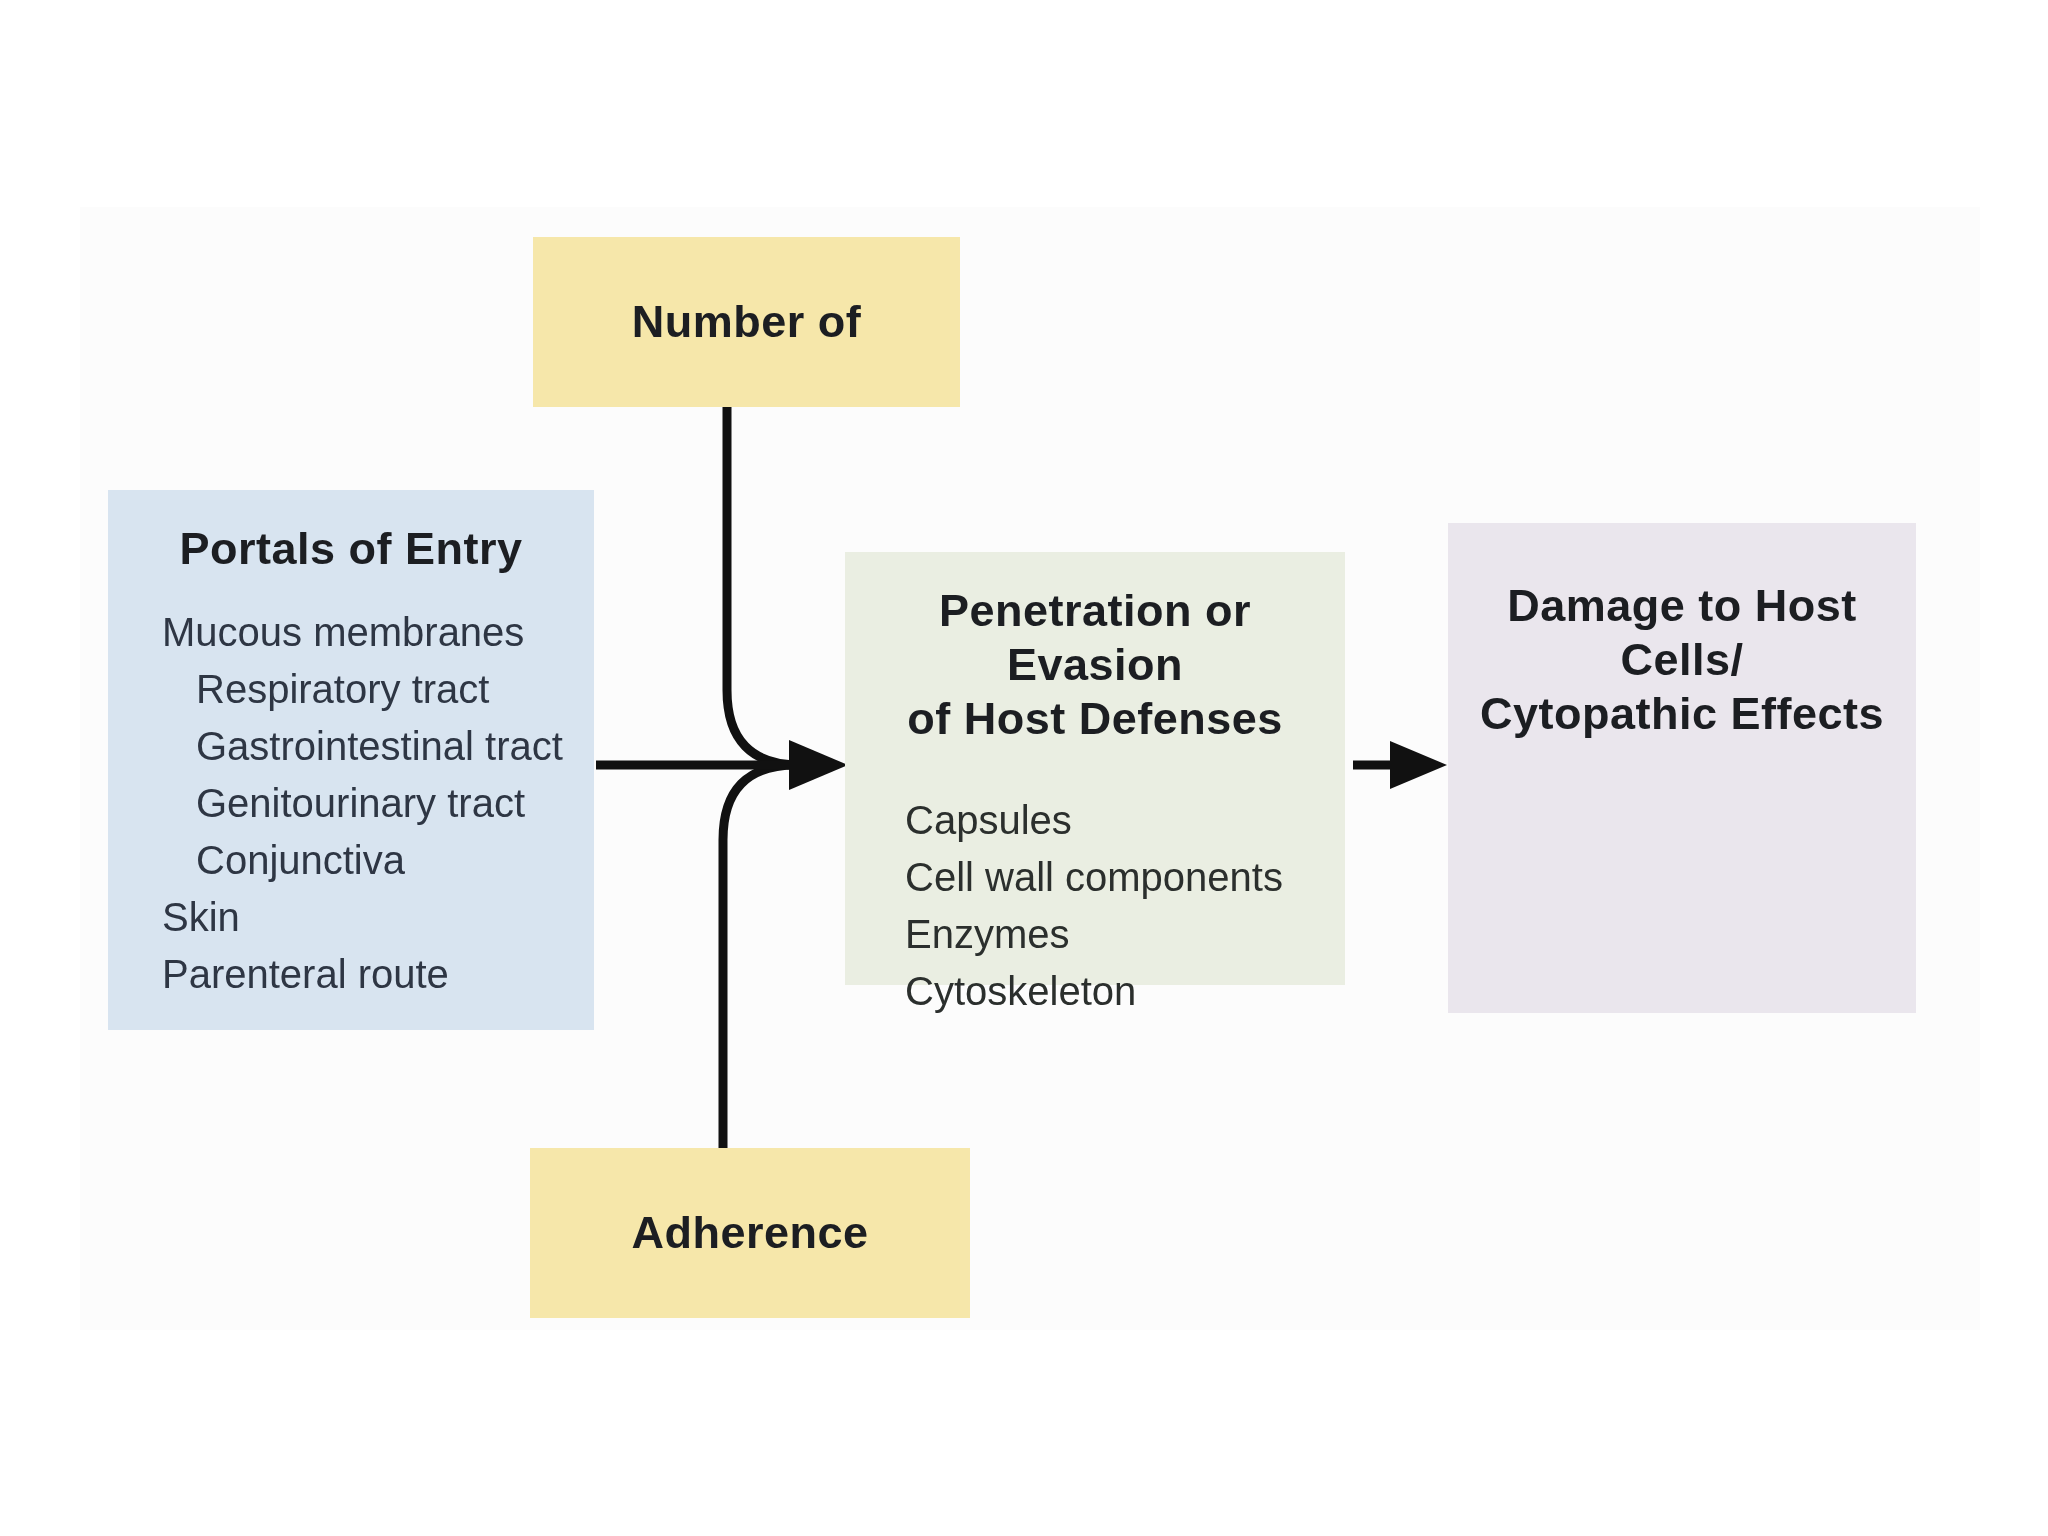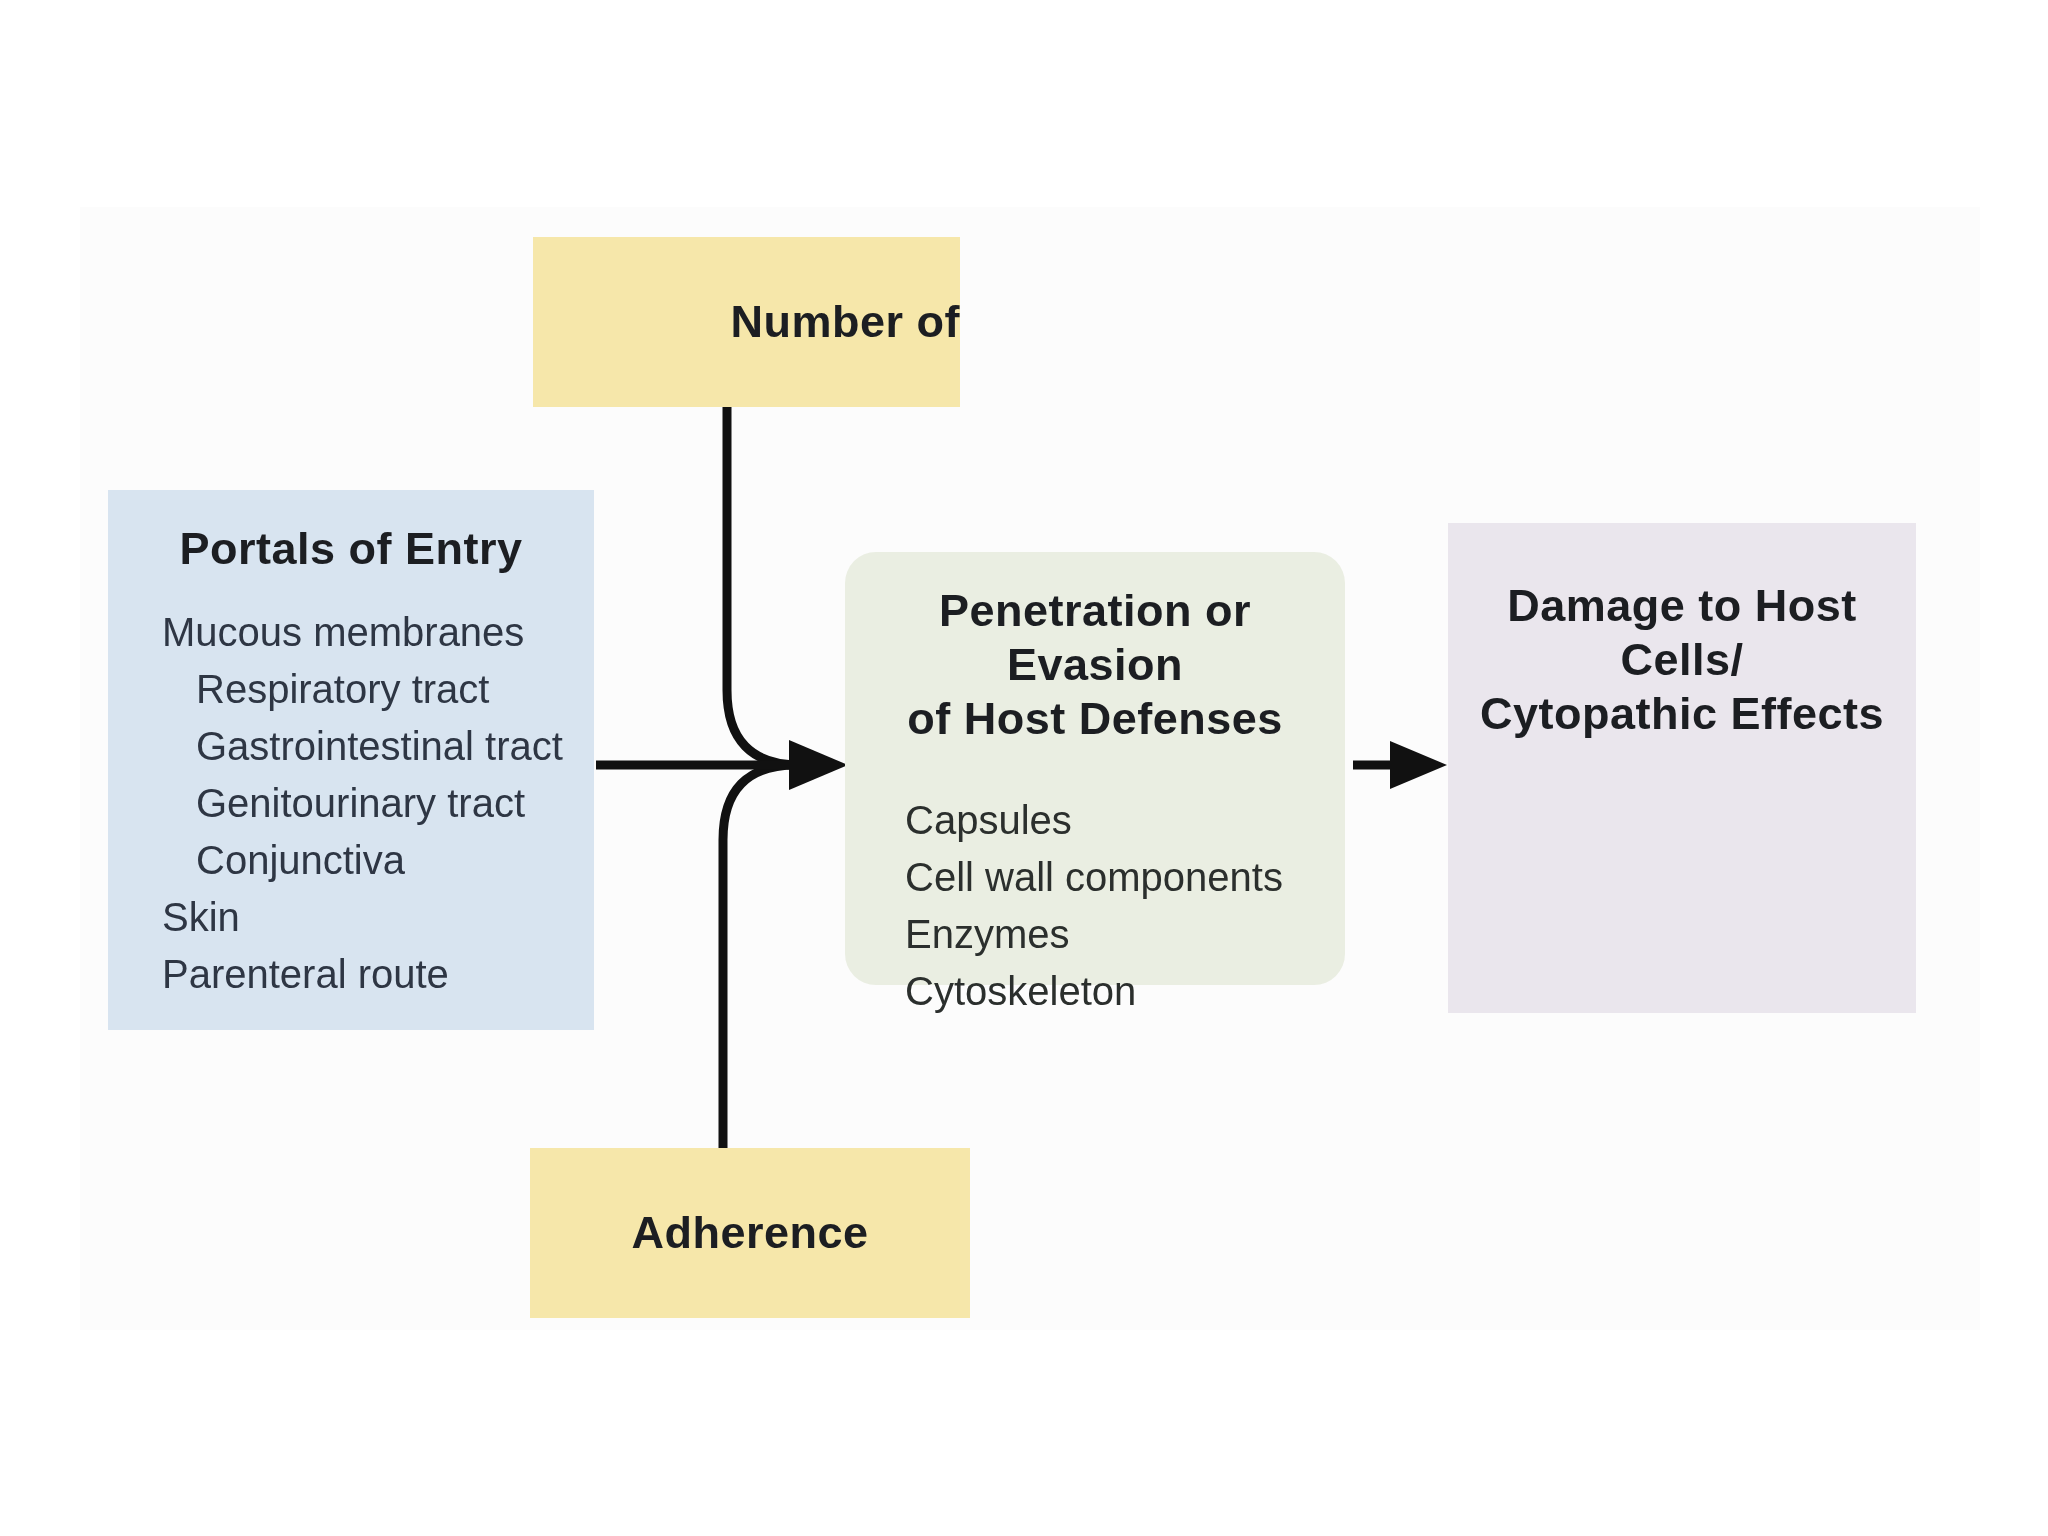--- a/index.html
+++ b/index.html
@@ -21,29 +21,29 @@
   .box-green{background:#eaeee2;}
   .box-purple{background:#eae6ed;}
   .box-title{
     font-weight:bold;font-size:45px;line-height:54px;
     text-align:center;color:#1c1e22;letter-spacing:0.5px;
   }
   .box-list{font-size:40px;line-height:57px;margin-left:12px;}
   .indent{padding-left:34px;}
   
   #box-number{left:533px;top:237px;width:427px;height:170px;
-    display:flex;align-items:center;justify-content:flex-end;}
+    display:flex;align-items:center;justify-content:center;}
   
   #box-adherence{left:530px;top:1148px;width:440px;height:170px;
     display:flex;align-items:center;justify-content:center;}
   
   #box-portals{left:108px;top:490px;width:486px;height:540px;padding-top:32px;}
   #box-portals .box-list{margin-top:28px;padding-left:42px;color:#2e3644;}
   
-  #box-penetration{left:845px;top:552px;width:500px;height:433px;padding-top:32px;border-radius:31px;}
+  #box-penetration{left:845px;top:552px;width:500px;height:433px;padding-top:32px;}
   #box-penetration .box-list{margin-top:46px;padding-left:48px;color:#2b2f2d;}
   
   #box-damage{left:1448px;top:523px;width:468px;height:490px;padding-top:56px;}
   #box-damage .box-list{margin-top:45px;padding-left:92px;color:#34323b;}
 </style>
 </head>
 <body>
 
 <div id="stage">
 

